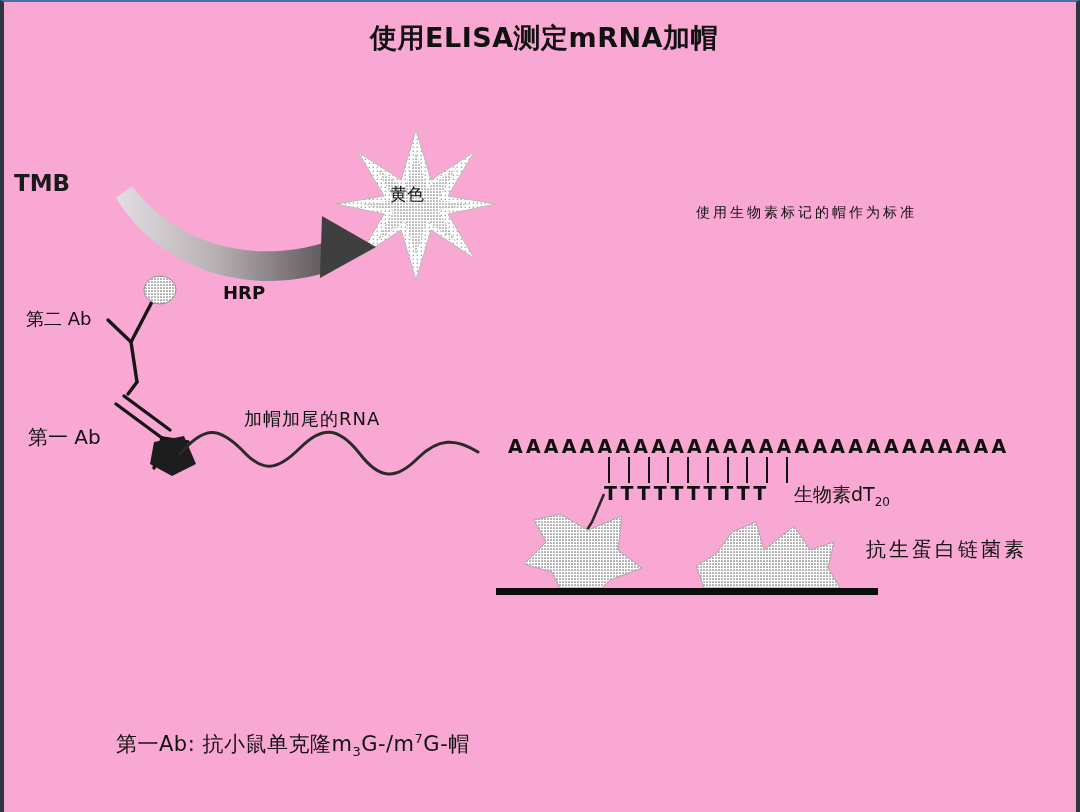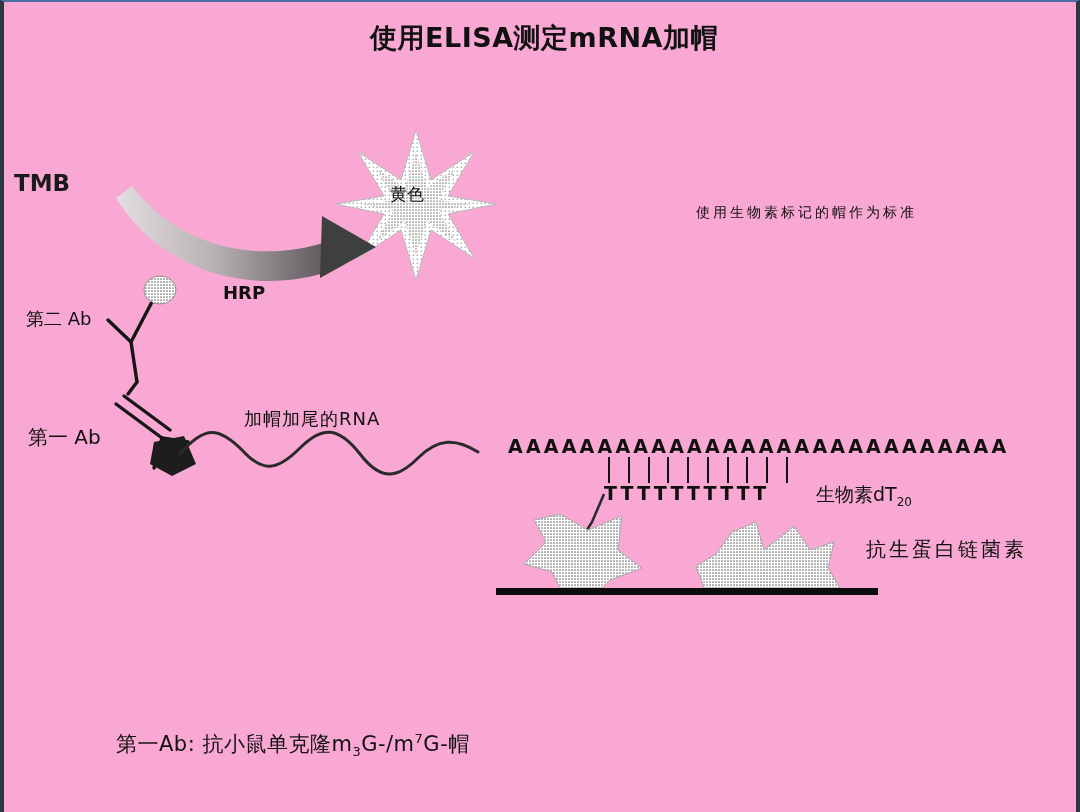--- a/index.html
+++ b/index.html
@@ -56,21 +56,21 @@
     letter-spacing: 3.2px;
     font-family: "DejaVu Sans", "Liberation Sans", sans-serif;
     margin-left: 24px;
   }
   #polyT {
     top: 482px; left: 600px;
     font-size: 19px;
     font-weight: bold;
     letter-spacing: 3.2px;
   }
-  #biotin-dt { top: 483px; left: 812px; font-size: 19px; }
+  #biotin-dt { top: 483px; left: 790px; font-size: 19px; }
   #biotin-dt .sub { font-size: 12px; vertical-align: sub; }
   
   #bonds {
     position: absolute;
     top: 455px;
     left: 604px;
     width: 180px;
     height: 28px;
     display: flex;
     justify-content: space-between;

